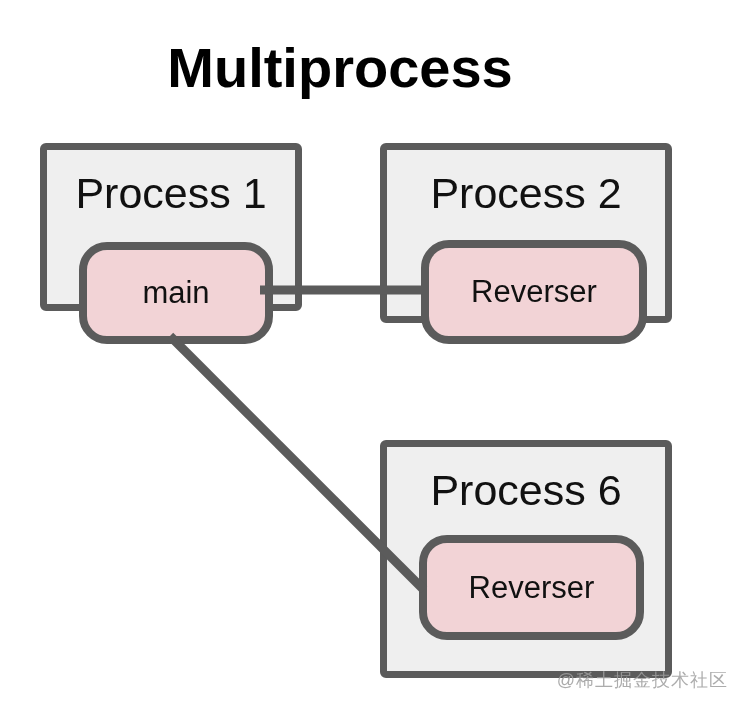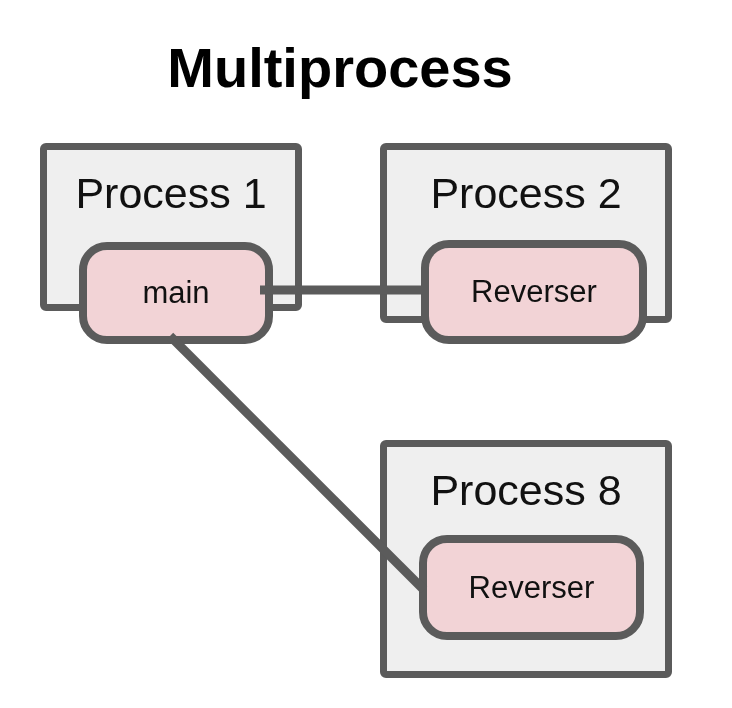--- a/index.html
+++ b/index.html
@@ -99,25 +99,26 @@
   </div>
 
   <div class="process p2">
     <div class="plabel">Process 2</div>
     <div class="node">
       <span>Reverser</span>
     </div>
   </div>
 
   <div class="process p3">
-    <div class="plabel">Process 8</div>
+    <div class="plabel">Process 6</div>
     <div class="node">
       <span>Reverser</span>
     </div>
   </div>
 
   <svg class="connectors" xmlns="http://www.w3.org/2000/svg">
     <line x1="260" y1="290" x2="422" y2="290"></line>
     <line x1="170" y1="336" x2="424" y2="590"></line>
   </svg>
 
+  <div class="watermark">@稀土掘金技术社区</div>
 
 </div>
 
 </body></html>

